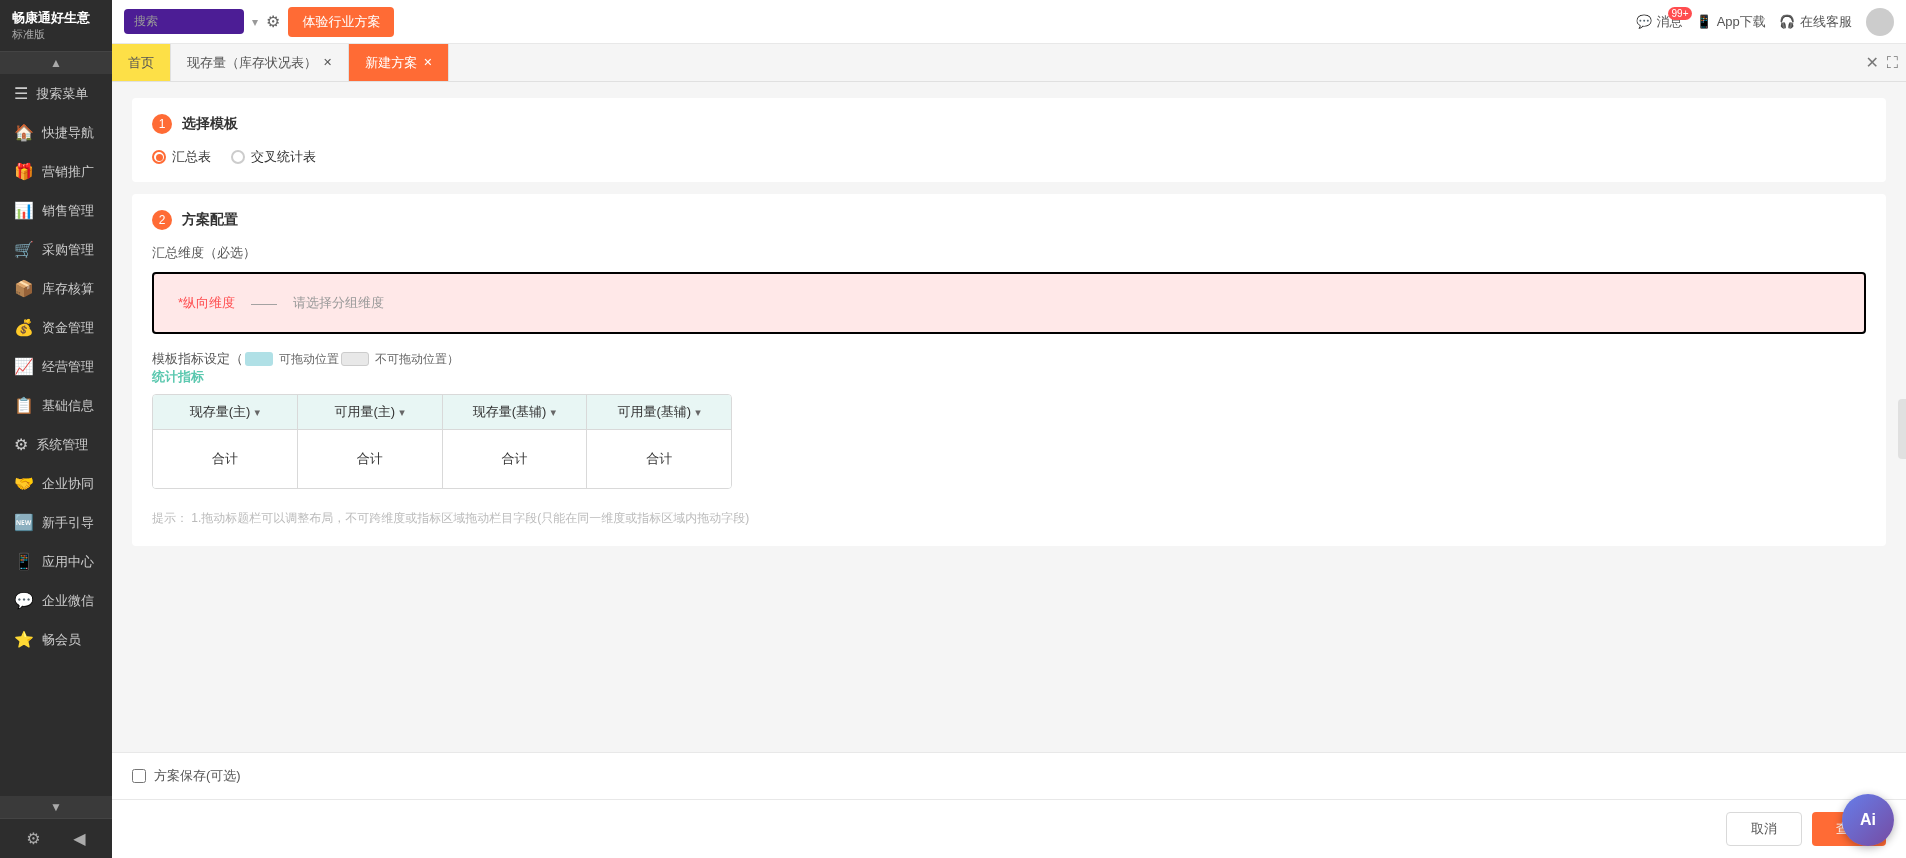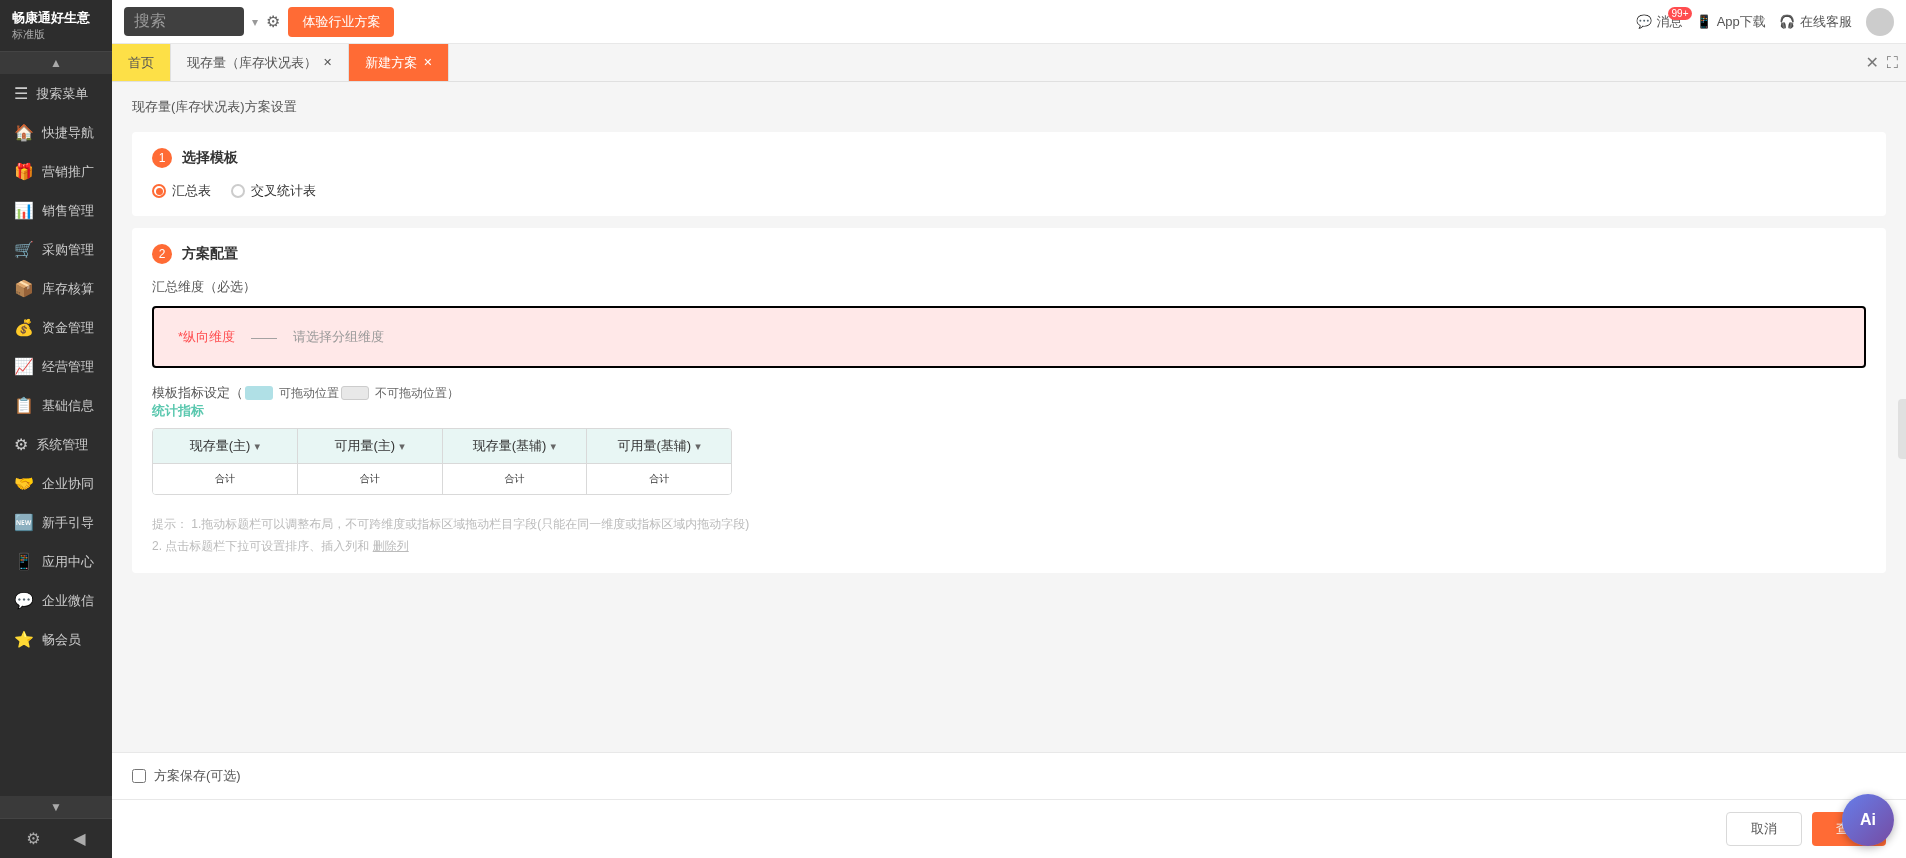--- a/index.html
+++ b/index.html
@@ -65,25 +65,25 @@
       background: #fff;
       height: 44px;
       display: flex;
       align-items: center;
       padding: 0 12px;
       border-bottom: 1px solid #e8e8e8;
       gap: 8px;
       flex-shrink: 0;
     }
     .topbar-search {
-      background: #404040;
+      background: #4c1d95;
       border-radius: 4px;
       padding: 4px 10px;
       color: #999;
-      font-size: 16px;
+      font-size: 12px;
       width: 120px;
     }
     .topbar-chevron { color: #999; font-size: 12px; cursor: pointer; }
     .topbar-gear { color: #666; font-size: 16px; cursor: pointer; }
     .topbar-trial-btn {
       background: #ff6b35;
       color: #fff;
       border: none;
       border-radius: 4px;
       padding: 6px 14px;
@@ -265,22 +265,22 @@
       display: flex;
       align-items: center;
       justify-content: center;
       padding: 8px 6px;
       font-size: 13px;
       color: #333;
       gap: 4px;
       border-bottom: 1px solid #d9d9d9;
     }
     .stats-col-body {
-      padding: 8px 6px;
-      font-size: 10px;
+      padding: 20px 6px;
+      font-size: 13px;
       color: #333;
       text-align: center;
       background: #fff;
     }
     .col-chevron { font-size: 11px; color: #666; }
 
     
     .tips-section {
       margin-top: 16px;
       color: #bbb;
@@ -484,21 +484,20 @@
     </div>
     <div class="tabbar-actions">
       <span class="tabbar-win-btn">✕</span>
       <span class="tabbar-win-btn">⛶</span>
     </div>
   </div>
 
   <div style="flex:1; overflow-y:auto; display:flex; flex-direction:column;">
     <div class="content">
 
-      <div class="page-title">现存量(库存状况表)方案设置</div>
 
       <div class="step-section">
         <div class="step-header">
           <div class="step-badge">1</div>
           <span class="step-title">选择模板</span>
         </div>
         <div class="radio-group">
           <label class="radio-option">
             <div class="radio-circle checked"></div>
             <span>汇总表</span>
@@ -576,24 +575,20 @@
             </div>
           </div>
         </div>
 
         
         <div class="tips-section">
           <div class="tip-item">
             <span>提示：</span>
             <span>1.拖动标题栏可以调整布局，不可跨维度或指标区域拖动栏目字段(只能在同一维度或指标区域内拖动字段)</span>
           </div>
-          <div class="tip-item">
-            <span>2. 点击标题栏下拉可设置排序、插入列和</span>
-            <span class="link">删除列</span>
-          </div>
         </div>
       </div>
 
     </div>
 
     <div class="footer-section">
       <input type="checkbox" class="footer-checkbox" style="">
       <span class="footer-label">方案保存(可选)</span>
     </div>
 

